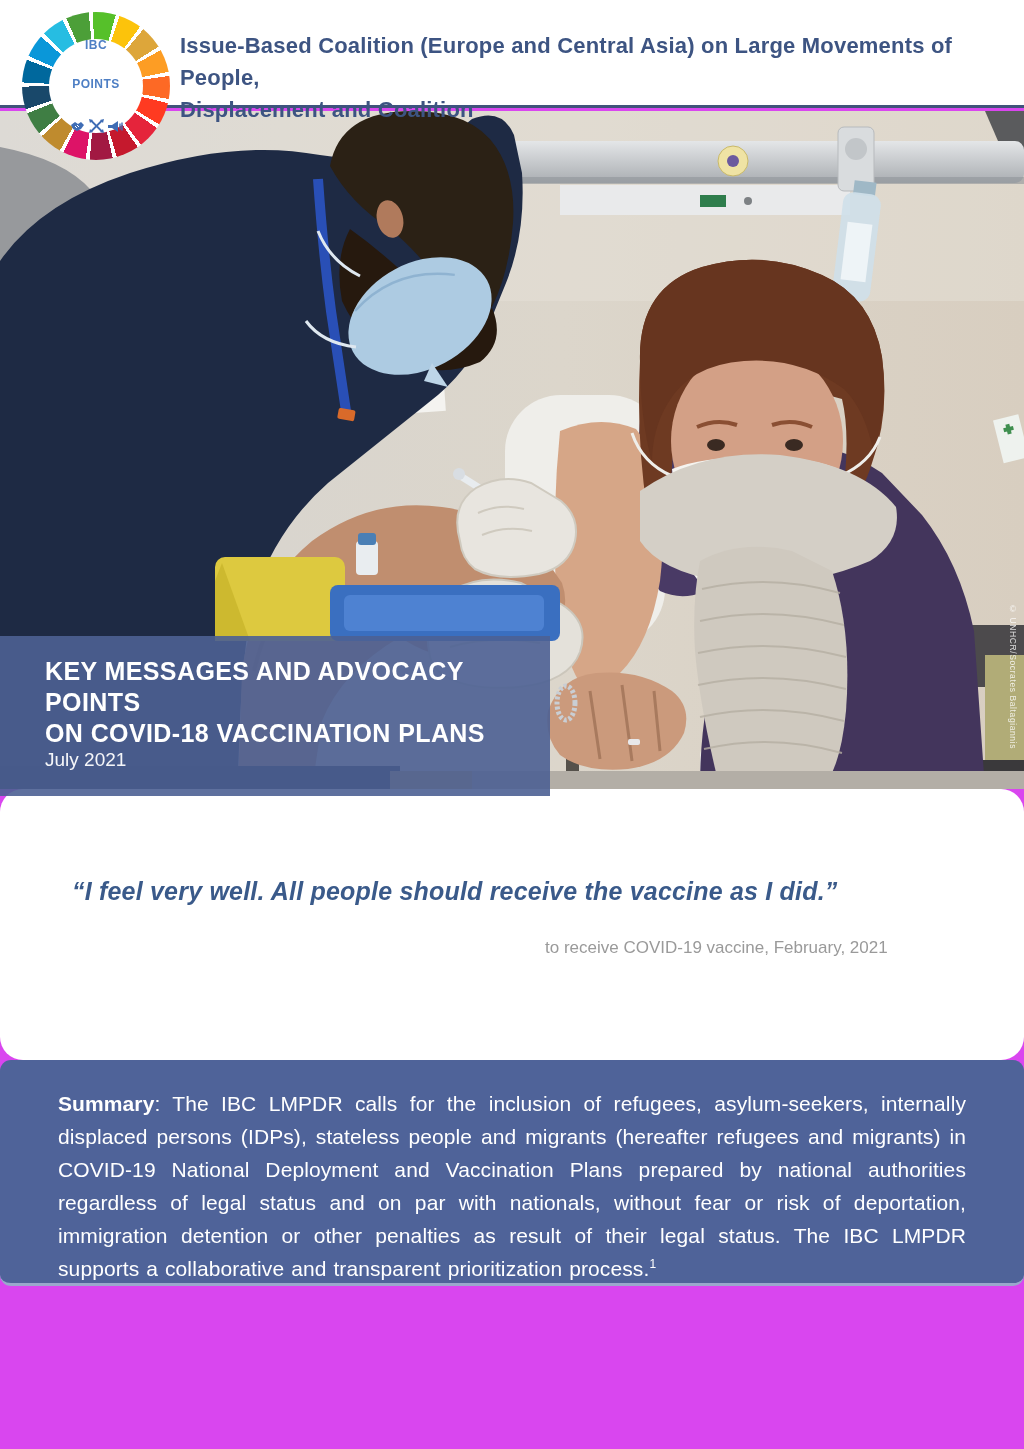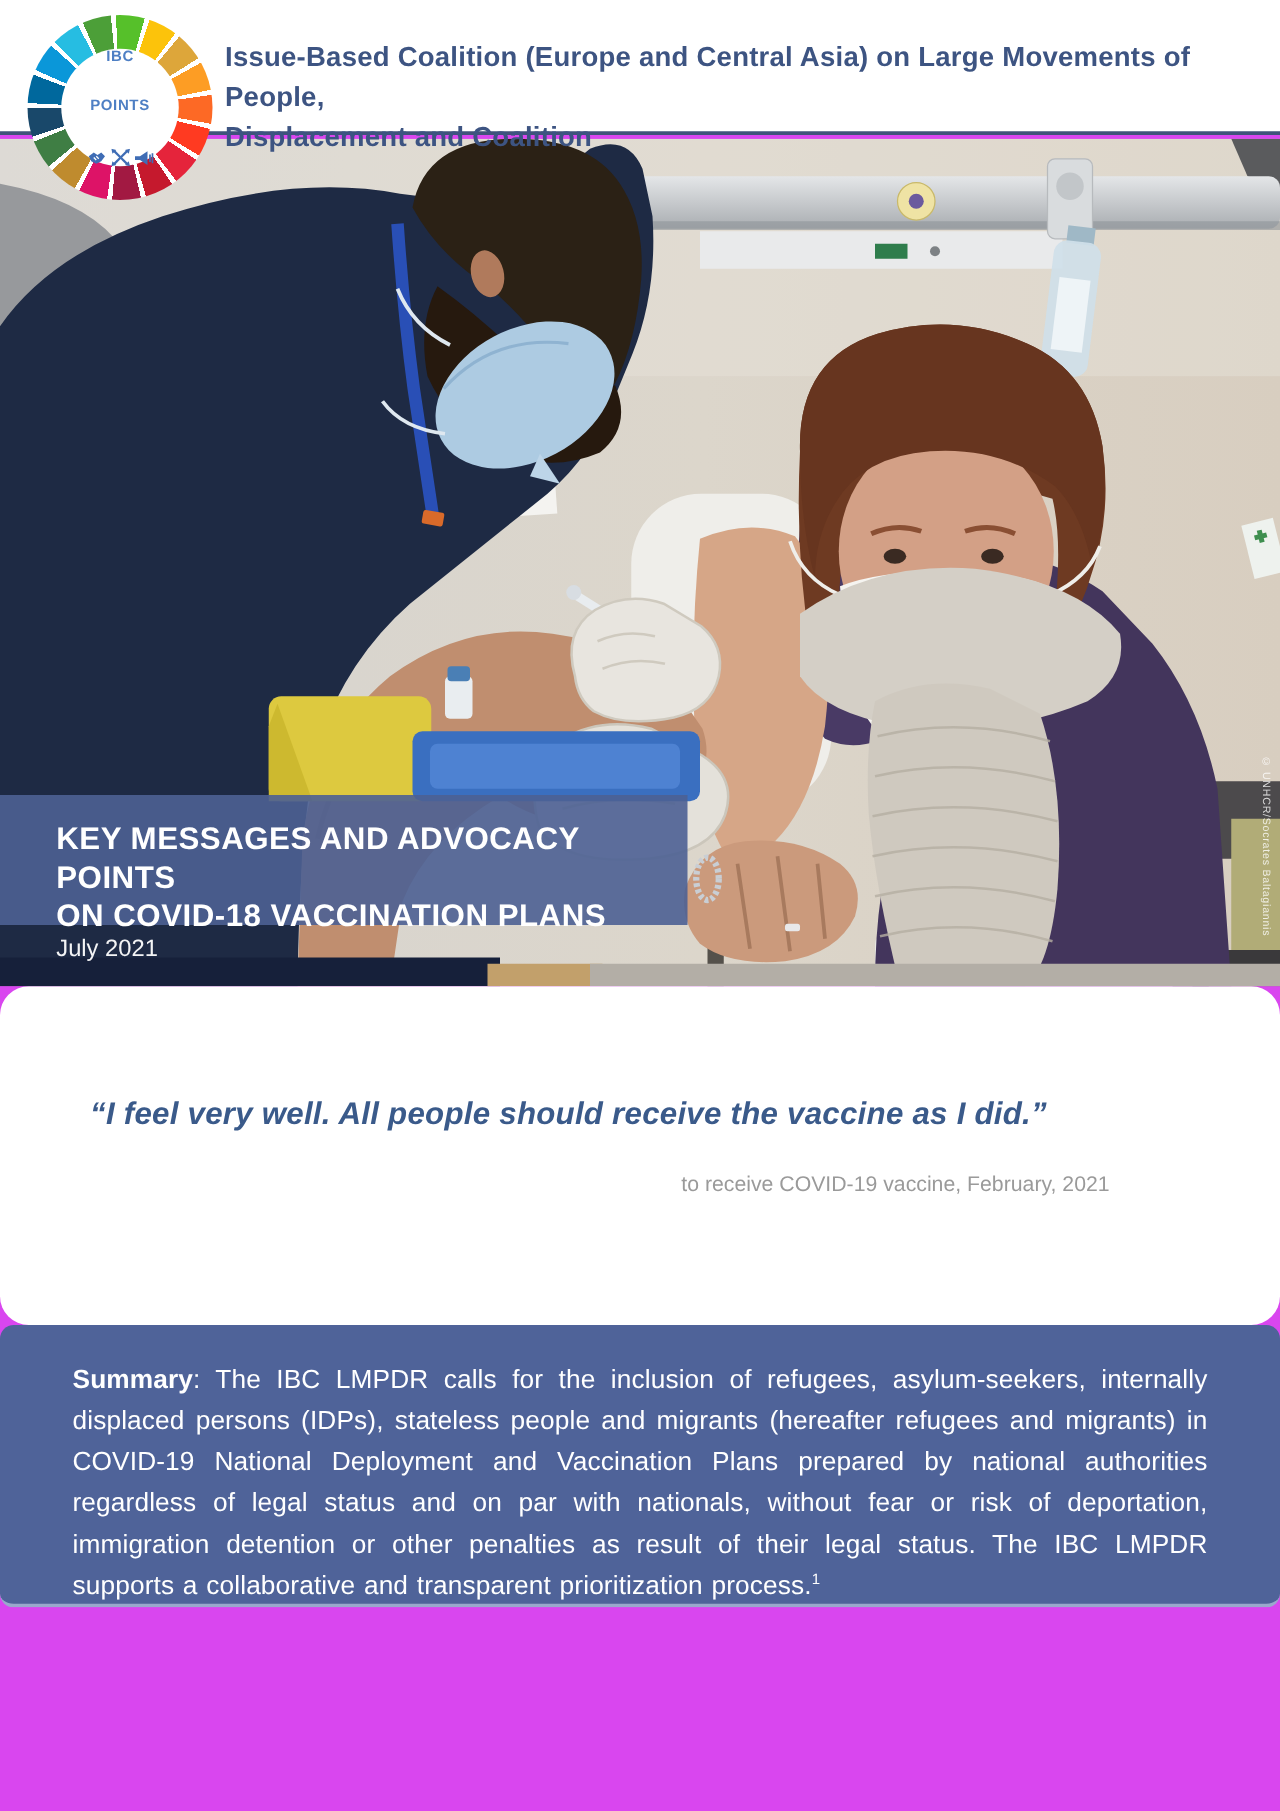--- a/index.html
+++ b/index.html
@@ -42,21 +42,21 @@
   .hero { position:absolute; top:111px; left:0; width:1024px; height:678px; z-index:1; }
   .hero svg { display:block; }
 
   .photo-credit {
     position:absolute; right:6px; bottom:40px; writing-mode:vertical-rl;
     font-size:8.5px; color:rgba(255,255,255,.8); letter-spacing:.6px; z-index:3;
   }
 
   
   .title-band {
-    position:absolute; left:0; top:525px; width:550px; height:104px;
+    position:absolute; left:0; top:525px; width:550px; height:160px;
     background:var(--c-band,rgba(76,96,148,.9)); z-index:3;
     padding:20px 20px 0 45px; color:#ffffff;
   }
   .title-band .band-line {
     font-size:25px; font-weight:800; letter-spacing:.4px; line-height:31px; display:block;
   }
   .title-band .band-date { font-size:19px; font-weight:400; opacity:.95; }
 
   
   .quote-section { position:absolute; top:789px; left:0; width:1024px; height:271px; background:#ffffff;border-radius:23px; }

